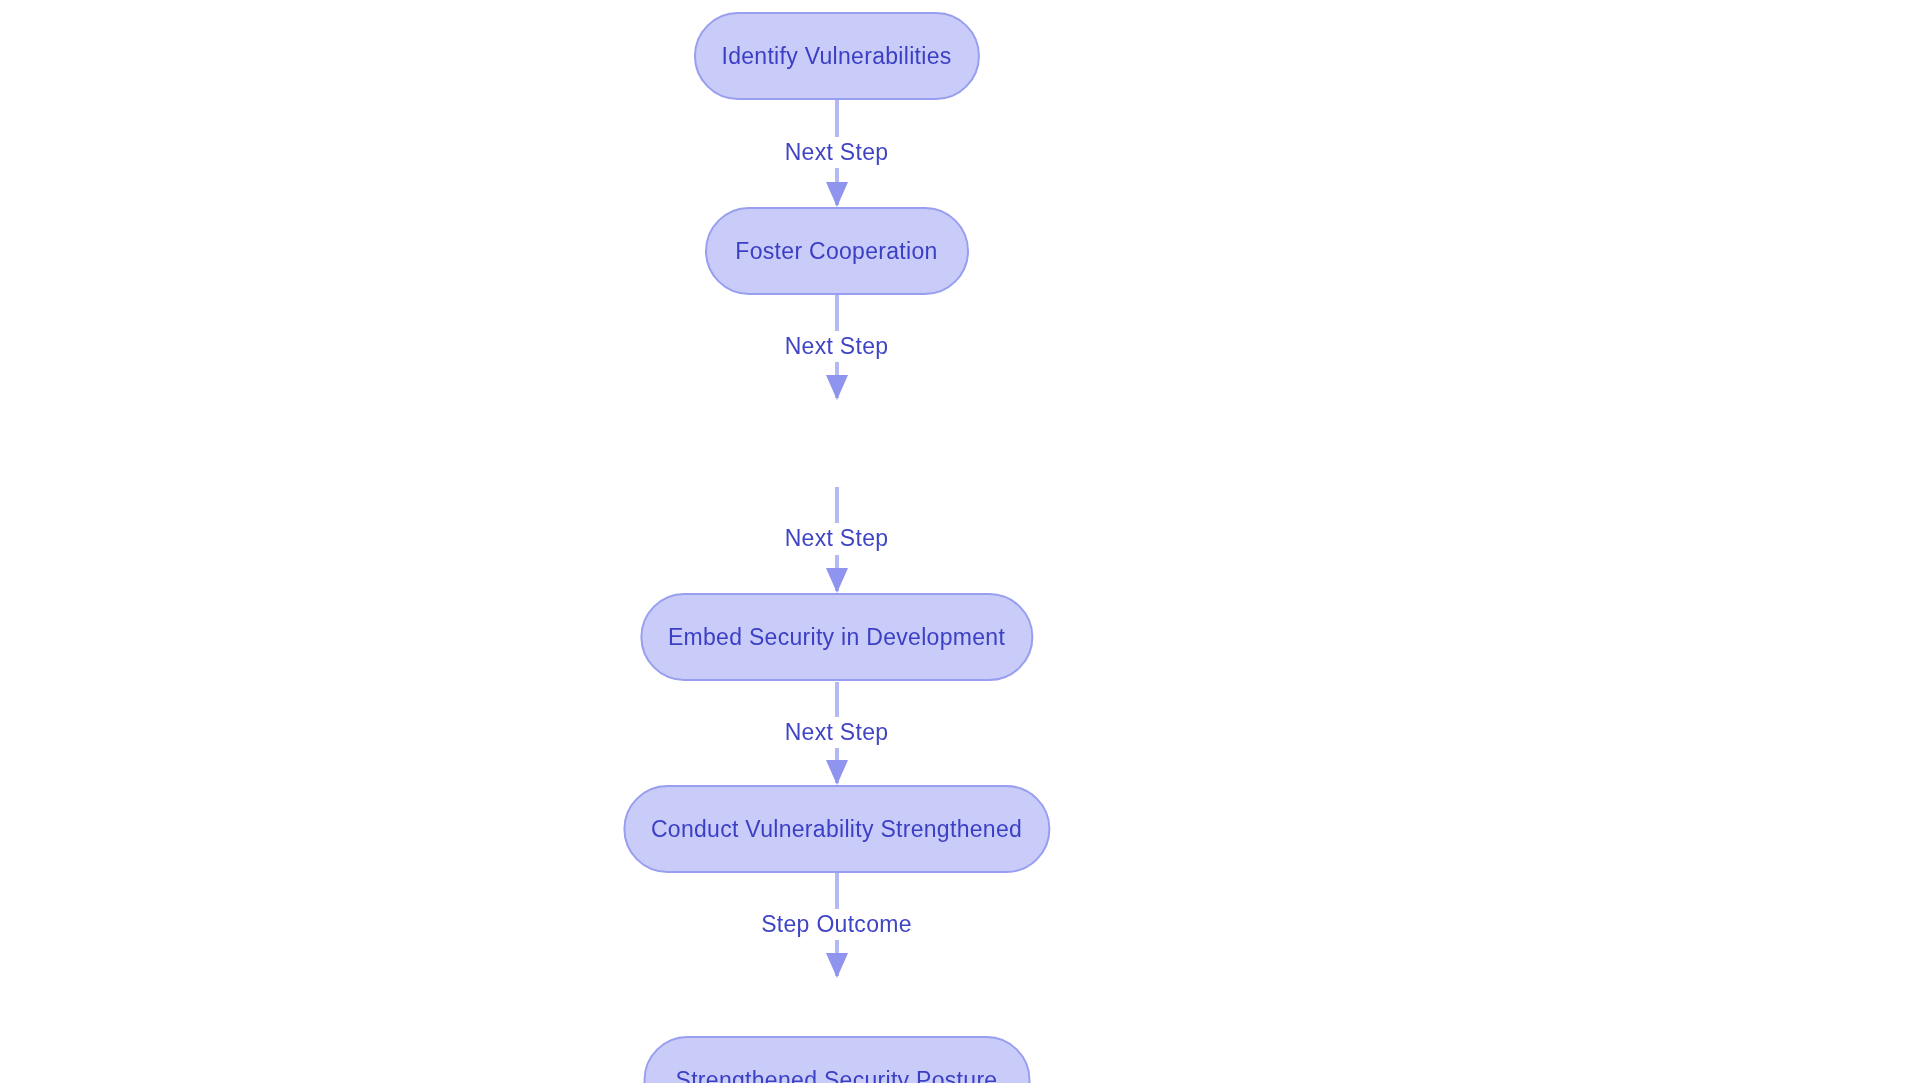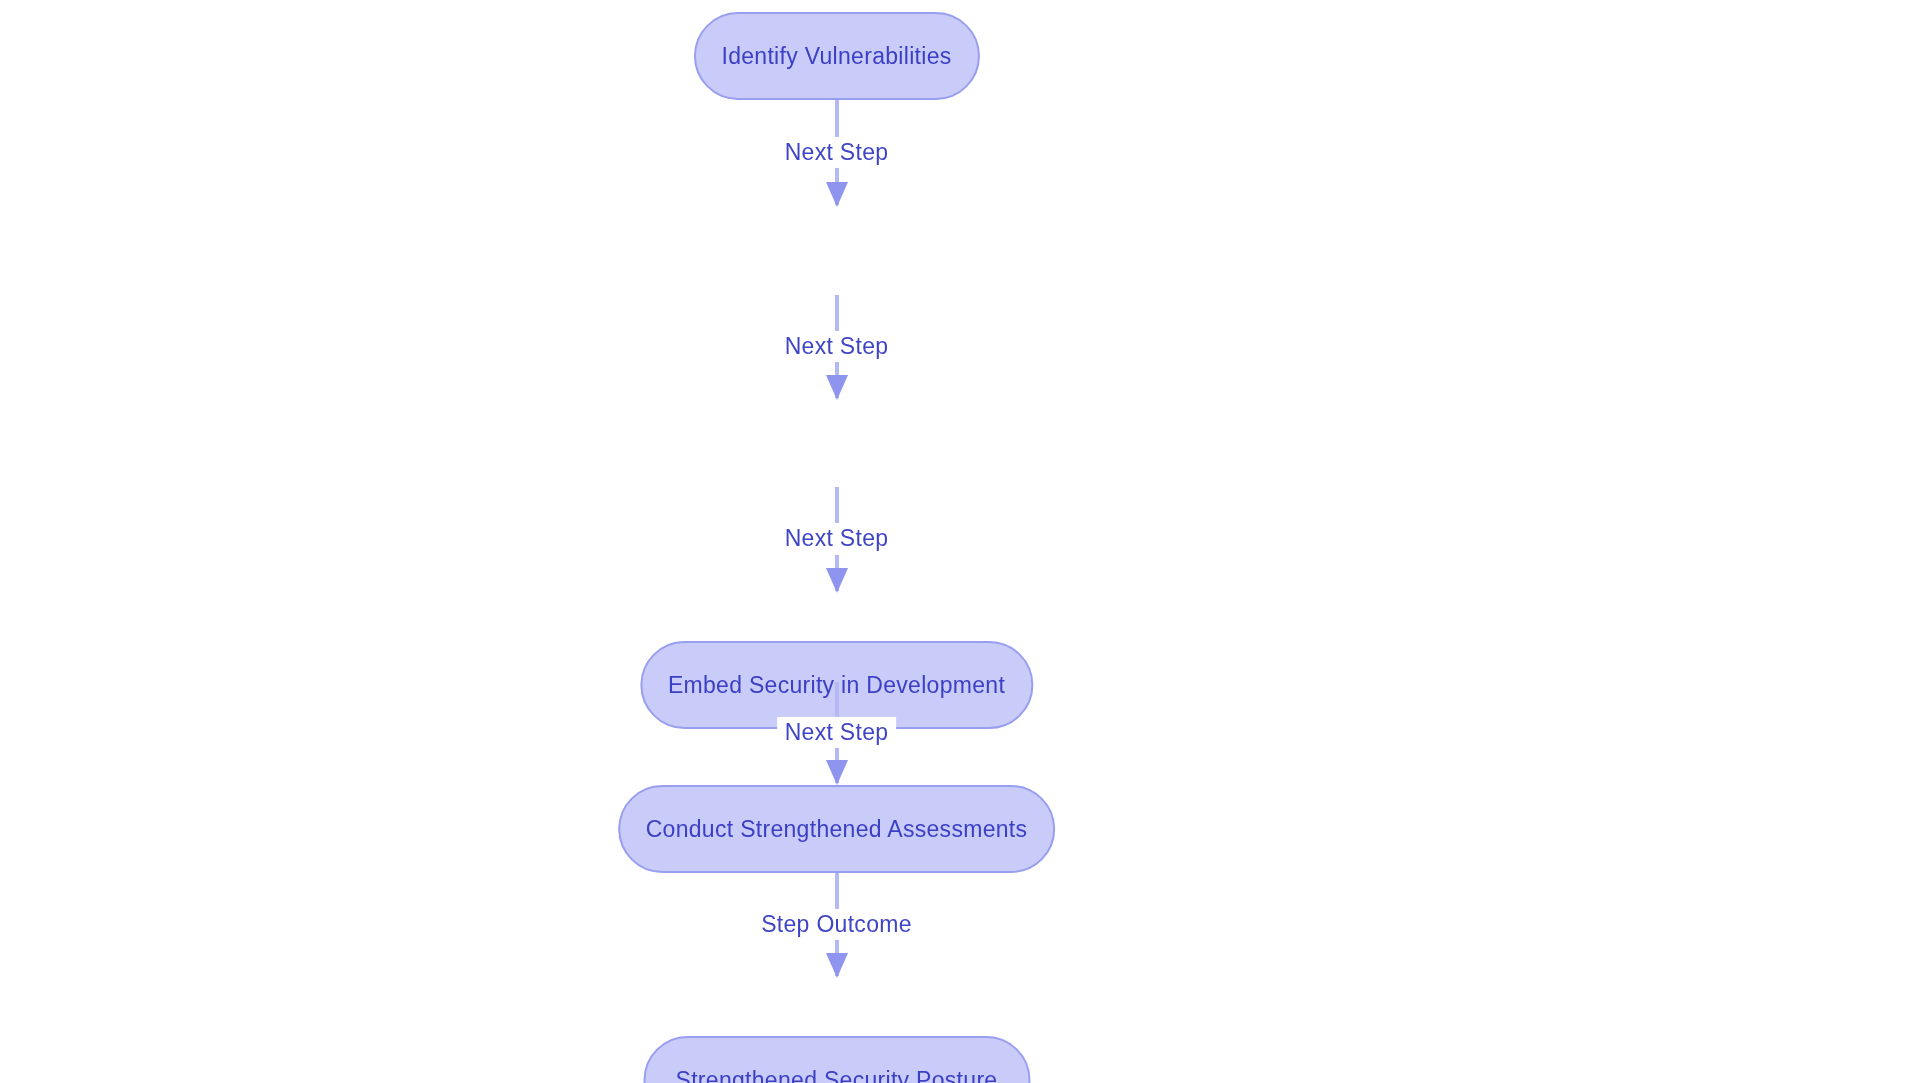--- a/index.html
+++ b/index.html
@@ -34,21 +34,21 @@
   }
   .node-label{
     font-size:23px;
     font-weight:500;
     letter-spacing:.3px;
     color:var(--node-text);
   }
   .n1{top:12px;min-width:285px;}
   .n2{top:207px;min-width:264px;}
   .n3{top:400px;min-width:304px;}
-  .n4{top:593px;min-width:385px;margin-top:48px;}
+  .n4{top:593px;min-width:385px;}
   .n5{top:785px;min-width:424px;}
   .n6{top:1036px;min-width:387px;}
 
   .connector{
     position:absolute;
     left:0;right:0;text-align:center;
   }
   .c1{top:100px;height:107px;}
   .c2{top:295px;height:105px;}
   .c3{top:487px;height:106px;}
@@ -93,20 +93,23 @@
   <div class="node n1">
     <span class="node-label">Identify Vulnerabilities</span>
   </div>
 
   <div class="connector c1">
     <div class="edge-line"></div>
     <div class="arrowhead"></div>
     <div class="edge-label">Next Step</div>
   </div>
 
+  <div class="node n2">
+    <span class="node-label">Foster Cooperation</span>
+  </div>
 
   <div class="connector c2">
     <div class="edge-line"></div>
     <div class="arrowhead"></div>
     <div class="edge-label">Next Step</div>
   </div>
 
 
   <div class="connector c3">
     <div class="edge-line"></div>
@@ -118,21 +121,21 @@
     <span class="node-label">Embed Security in Development</span>
   </div>
 
   <div class="connector c4">
     <div class="edge-line"></div>
     <div class="arrowhead"></div>
     <div class="edge-label">Next Step</div>
   </div>
 
   <div class="node n5">
-    <span class="node-label">Conduct Strengthened Assessments</span>
+    <span class="node-label">Conduct Vulnerability Strengthened</span>
   </div>
 
   <div class="connector c5">
     <div class="edge-line"></div>
     <div class="arrowhead"></div>
     <div class="edge-label">Step Outcome</div>
   </div>
 
   <div class="node n6">
     <span class="node-label">Strengthened Security Posture</span>

